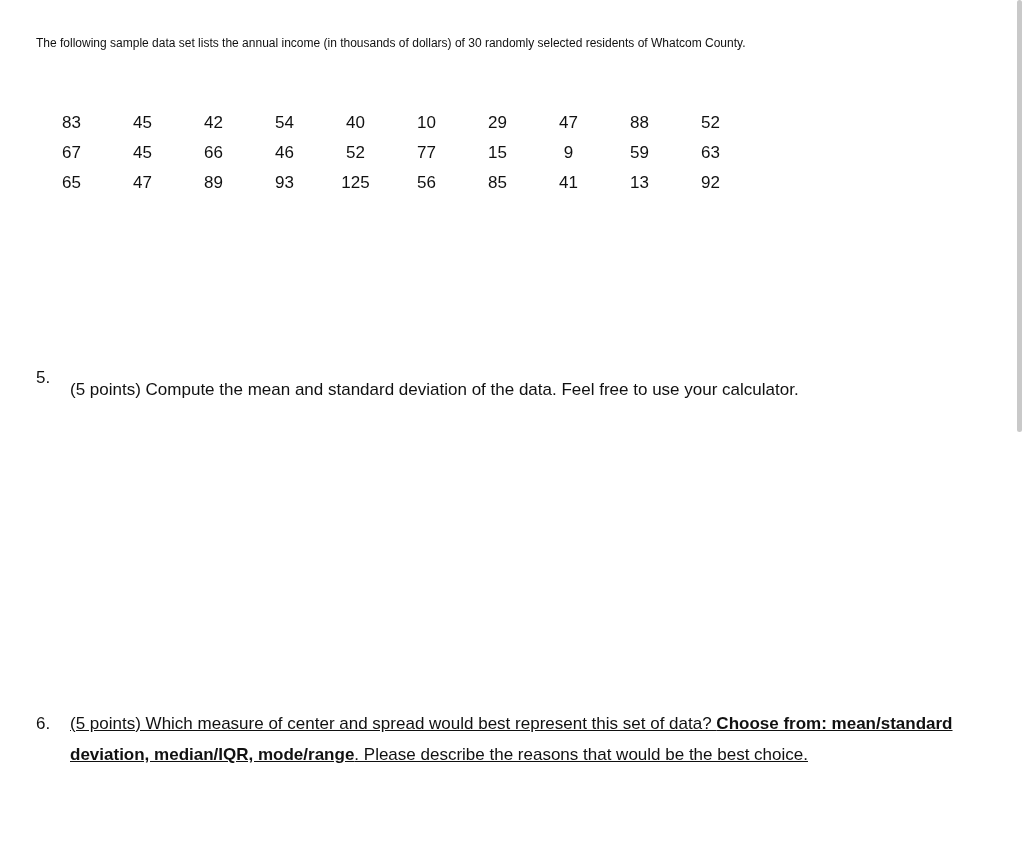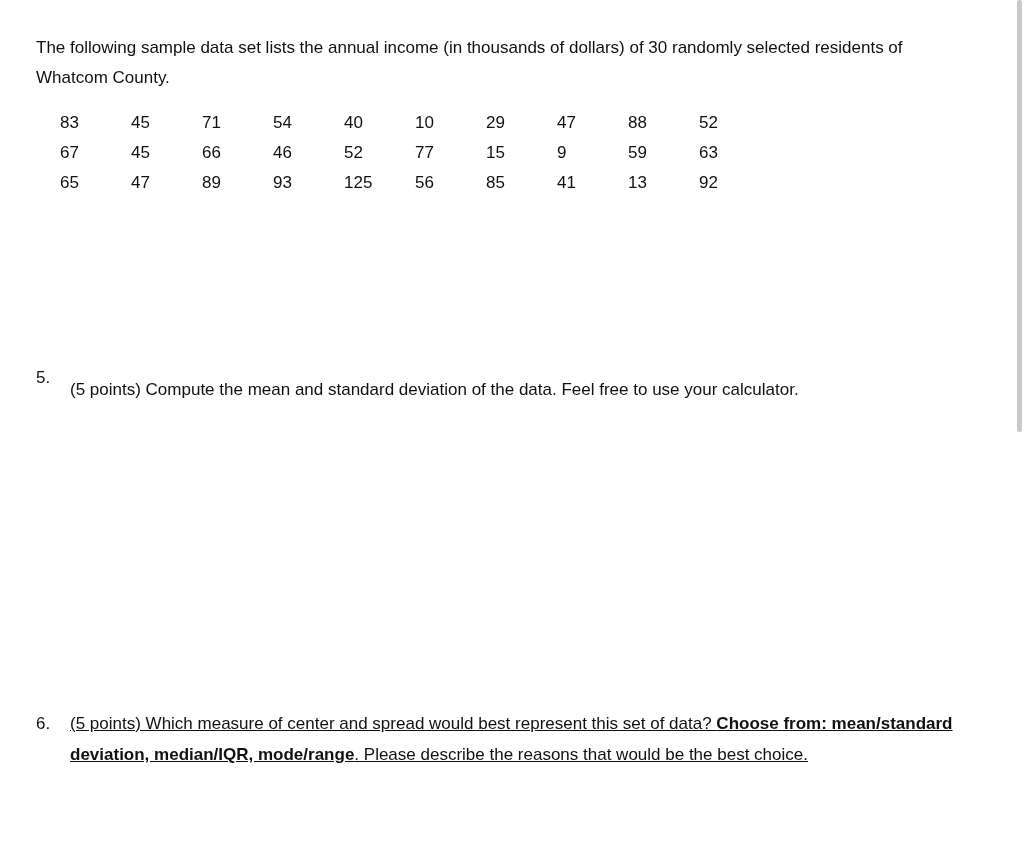--- a/index.html
+++ b/index.html
@@ -19,35 +19,34 @@
     position: relative;
     width: 1024px;
     height: 847px;
     background: #ffffff;
   }
   .intro {
     position: absolute;
     left: 36px;
     top: 16px;
     width: 922px;
-    font-size: 17px;
+    font-size: 12px;
     line-height: 30px;
   }
   .data-grid {
     position: absolute;
     left: 36px;
     top: 108px;
     display: grid;
     grid-template-columns: repeat(10, 71px);
     font-size: 17px;
     line-height: 30px;
   }
   .data-cell {
-    text-align: left;
-    margin-left: 24px;
+    text-align: center;
   }
   .question {
     position: absolute;
     display: flex;
     font-size: 17px;
     line-height: 31px;
   }
   .q-number {
     width: 34px;
     flex: none;
@@ -78,21 +77,21 @@
 </head>
 <body>
 
 <div class="page">
 
   <p class="intro">The following sample data set lists the annual income (in thousands of dollars) of 30 randomly selected residents of Whatcom County.</p>
 
   <div class="data-grid">
     <span class="data-cell">83</span>
     <span class="data-cell">45</span>
-    <span class="data-cell">71</span>
+    <span class="data-cell">42</span>
     <span class="data-cell">54</span>
     <span class="data-cell">40</span>
     <span class="data-cell">10</span>
     <span class="data-cell">29</span>
     <span class="data-cell">47</span>
     <span class="data-cell">88</span>
     <span class="data-cell">52</span>
 
     <span class="data-cell">67</span>
     <span class="data-cell">45</span>

